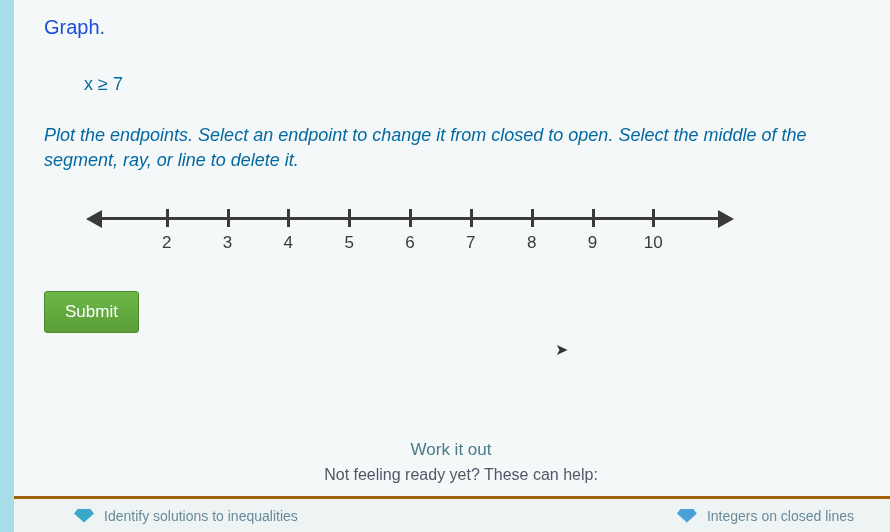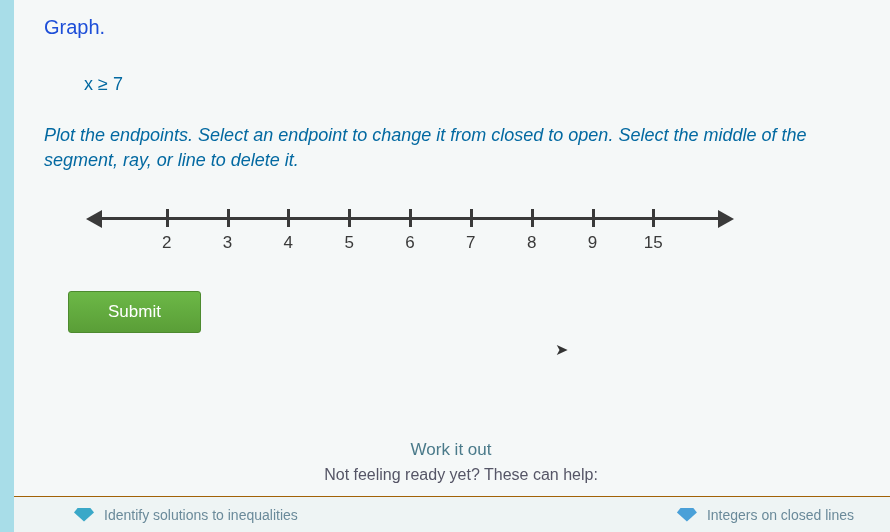--- a/index.html
+++ b/index.html
@@ -79,24 +79,23 @@
       font-size: 17px;
       color: #3a3a3a;
       transform: translateX(-50%);
     }
     .submit-btn {
       display: inline-block;
       background: #5fa83a;
       background: linear-gradient(#6cb847, #5a9e37);
       color: #fff;
       font-size: 17px;
-      padding: 10px 39px;
+      padding: 10px 20px;
       border: 1px solid #4d8a2f;
       border-radius: 3px;
-      margin-left: 24px;
       cursor: pointer;
     }
     .cursor-dot {
       position: absolute;
       font-size: 16px;
       color: #333;
     }
     .work-section {
       position: absolute;
       bottom: 48px;
@@ -114,21 +113,21 @@
       font-size: 16px;
       color: #556;
       padding-left: 32px;
     }
     .footer-links {
       position: absolute;
       bottom: 0;
       left: 14px;
       right: 0;
       height: 36px;
-      border-top: 1px solid #a16207;
+      border-top: 3px solid #a16207;
       display: flex;
       justify-content: space-between;
       align-items: center;
       padding: 0 36px 0 60px;
       background: #eef4f4;
     }
     .footer-link {
       display: flex;
       align-items: center;
       gap: 10px;
@@ -169,21 +168,21 @@
           <div class="nl-label" style="left: 259.167px;">5</div>
           <div class="nl-tick" style="left: 319px;"></div>
           <div class="nl-label" style="left: 320px;">6</div>
           <div class="nl-tick" style="left: 379.833px;"></div>
           <div class="nl-label" style="left: 380.833px;">7</div>
           <div class="nl-tick" style="left: 440.667px;"></div>
           <div class="nl-label" style="left: 441.667px;">8</div>
           <div class="nl-tick" style="left: 501.5px;"></div>
           <div class="nl-label" style="left: 502.5px;">9</div>
           <div class="nl-tick" style="left: 562.333px;"></div>
-          <div class="nl-label" style="left: 563.333px;">15</div>
+          <div class="nl-label" style="left: 563.333px;">10</div>
         </div>
     </div>
   </div>
 
   <div class="submit-btn">Submit</div>
 </div>
 
 <div class="cursor-dot" style="left:555px; top:340px;">➤</div>
 
 <div class="work-section">

